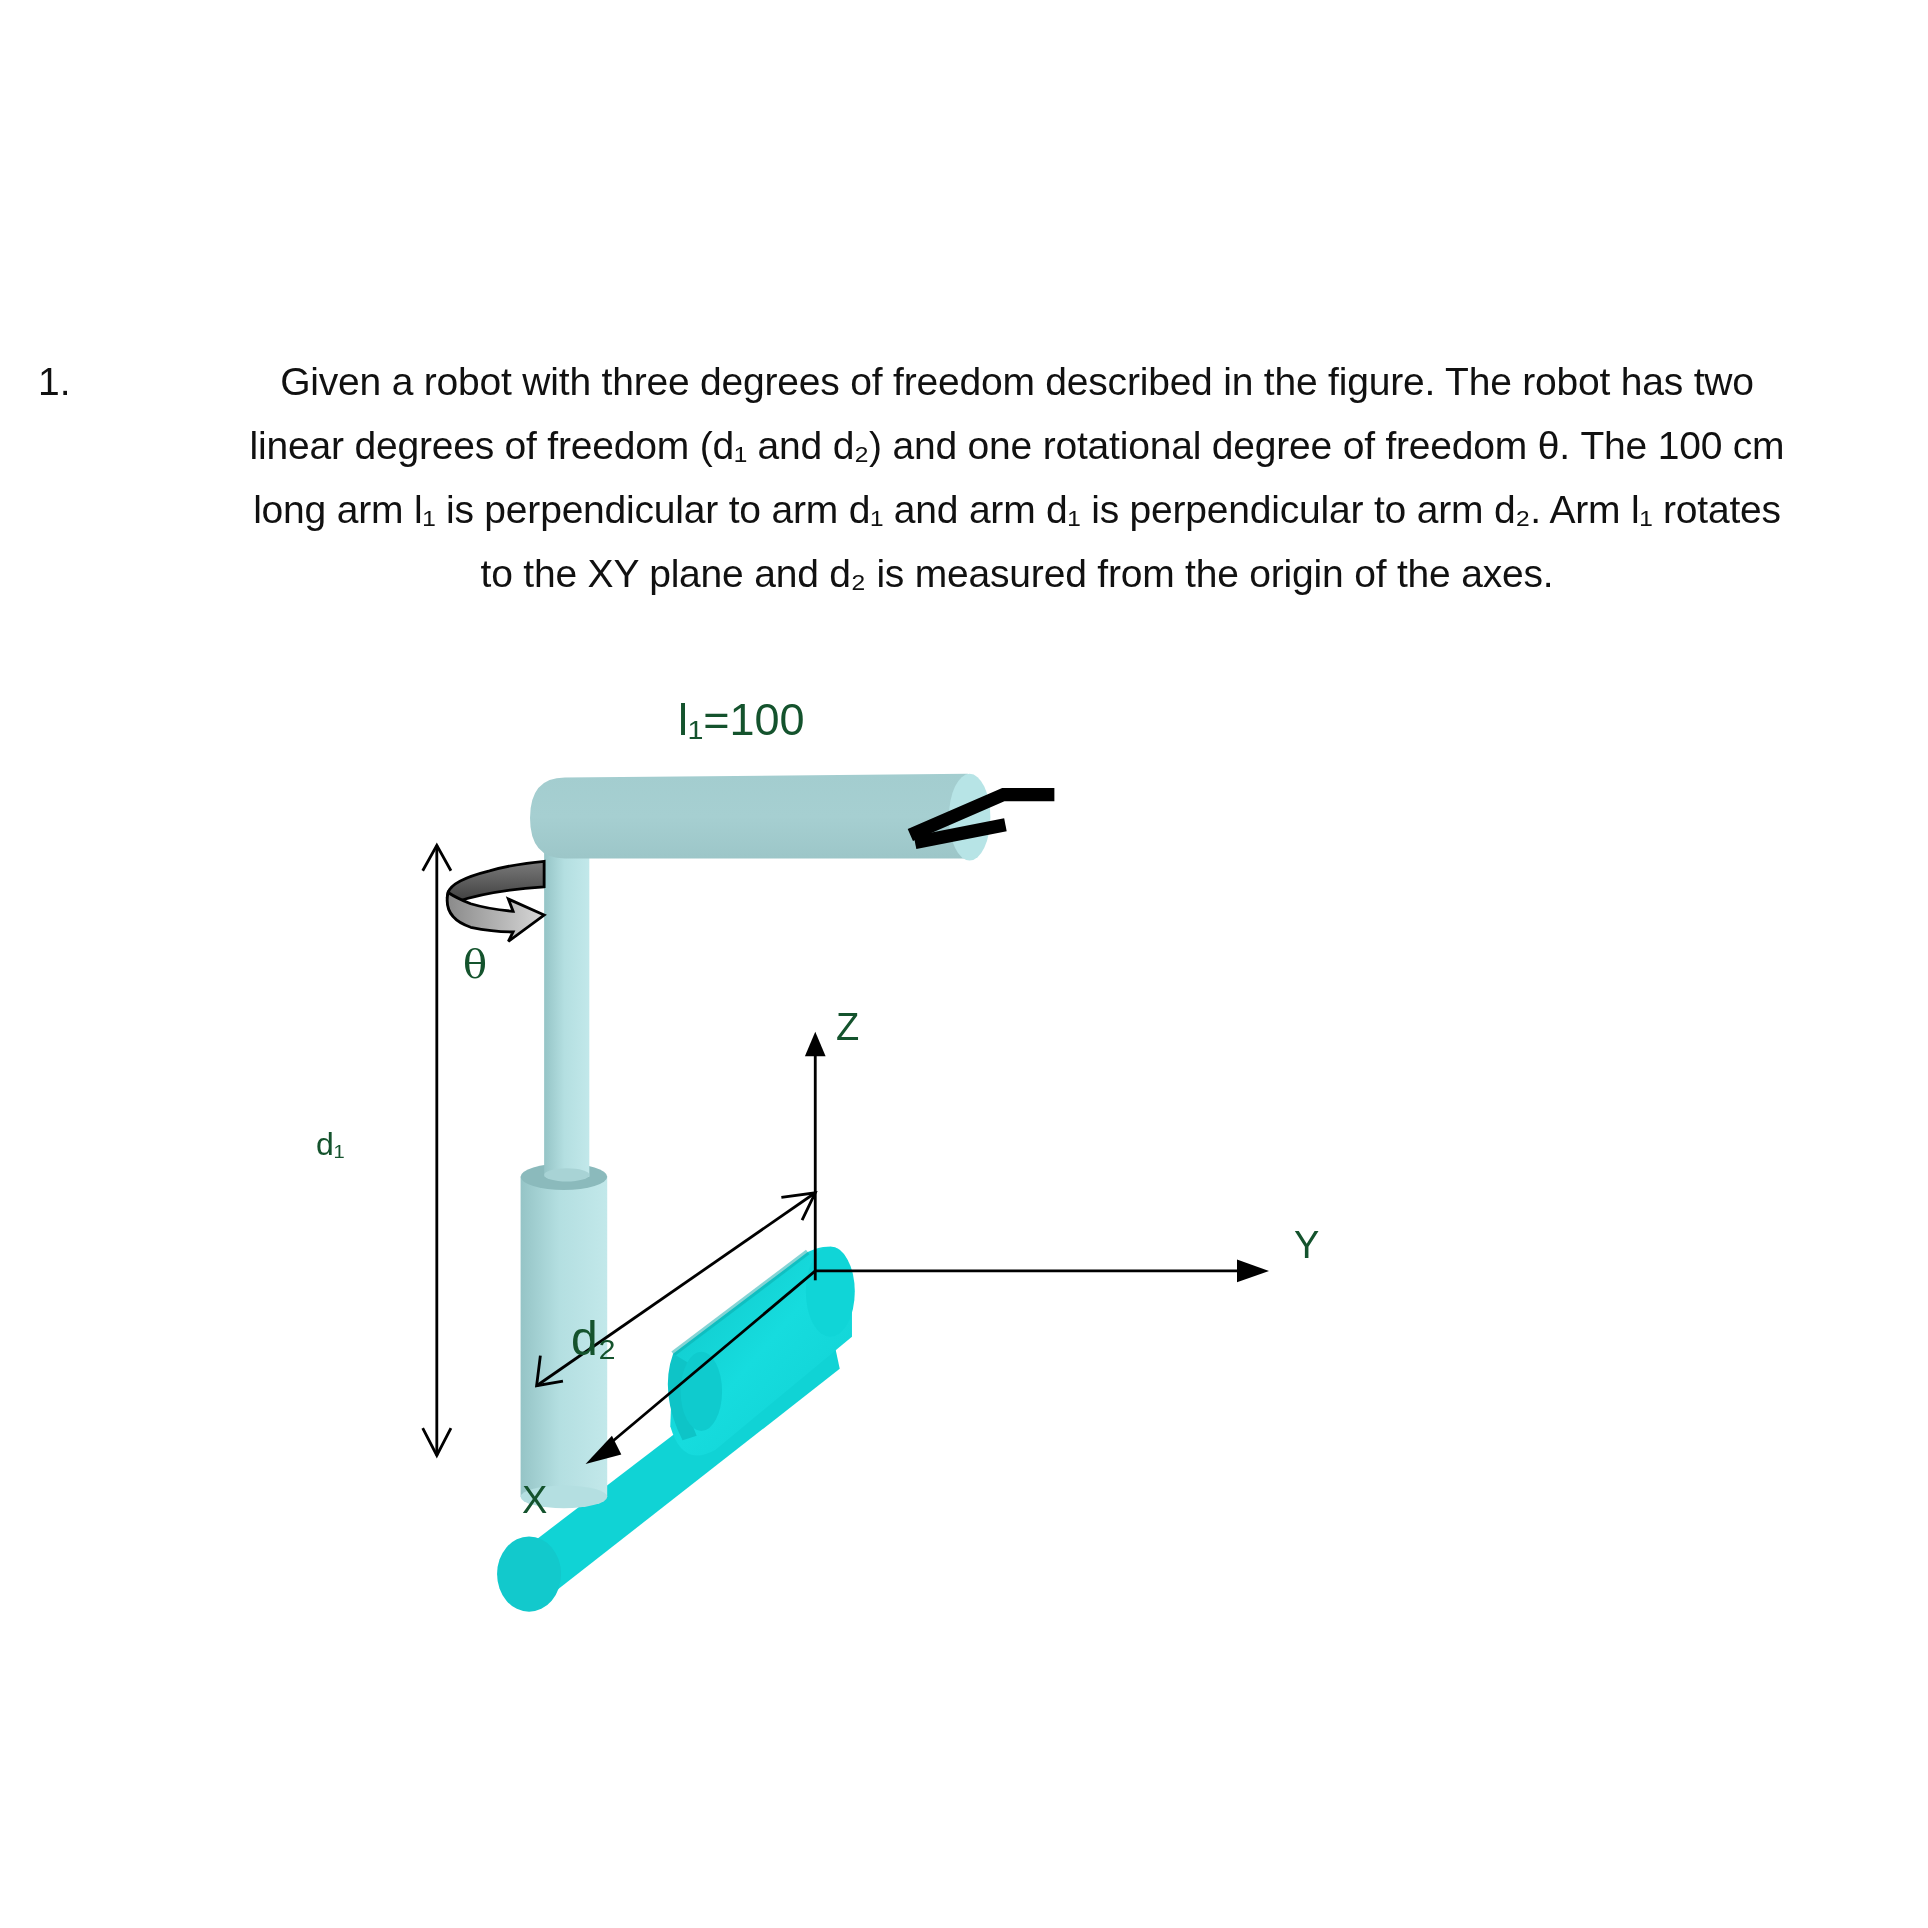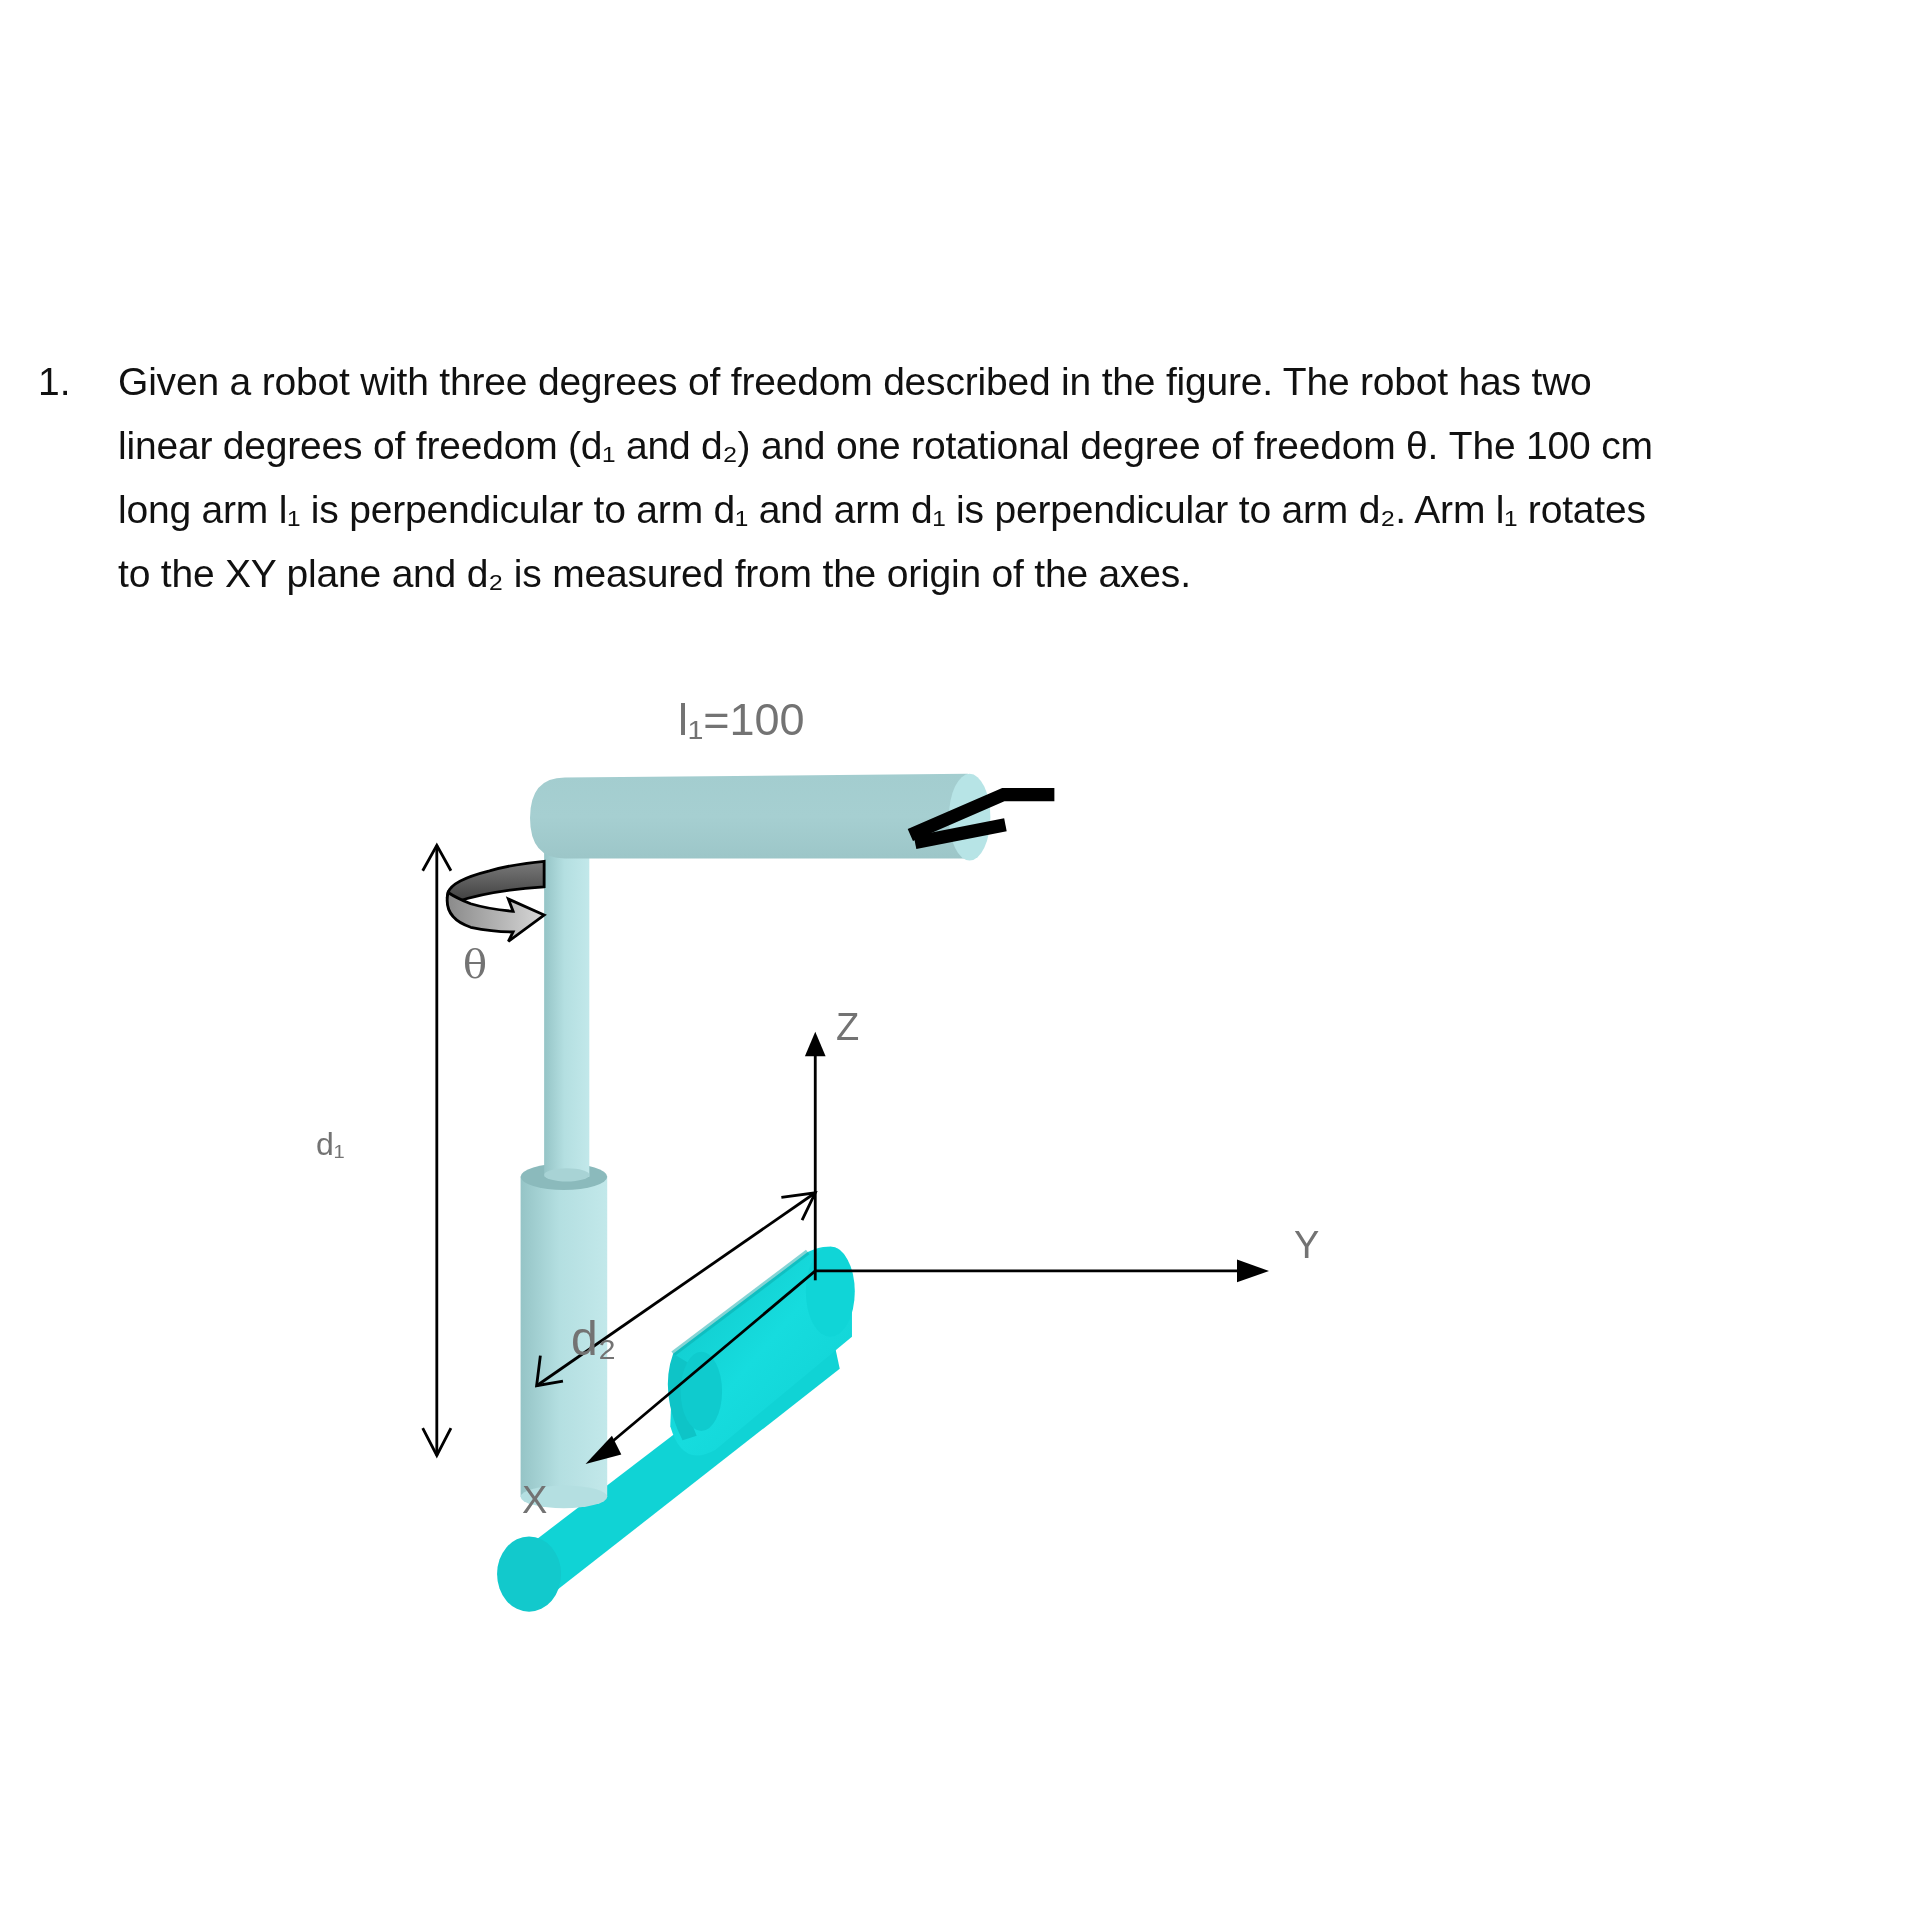--- a/index.html
+++ b/index.html
@@ -26,41 +26,42 @@
       left: 0;
       top: 0;
       font-size: 39px;
       line-height: 64px;
     }
     .problem-text {
       position: absolute;
       left: 80px;
       top: 0;
       width: 1798px;
+      text-align: center;
     }
     .problem-line {
       display: block;
       font-size: 39px;
       line-height: 64px;
       white-space: nowrap;
       letter-spacing: -0.2px;
     }
     .figure {
       position: absolute;
       left: 0;
       top: 0;
       width: 1928px;
       height: 1928px;
     }
     .fig-label {
       position: absolute;
       font-size: 43px;
       line-height: 1;
       white-space: nowrap;
-      color: #737373;
+      color: #14532d;
     }
     .fig-label.serif {
       font-family: "DejaVu Serif", "Liberation Serif", serif;
     }
   </style>
 </head>
 <body>
 
 <div class="problem">
   <span class="problem-number">1.</span>

